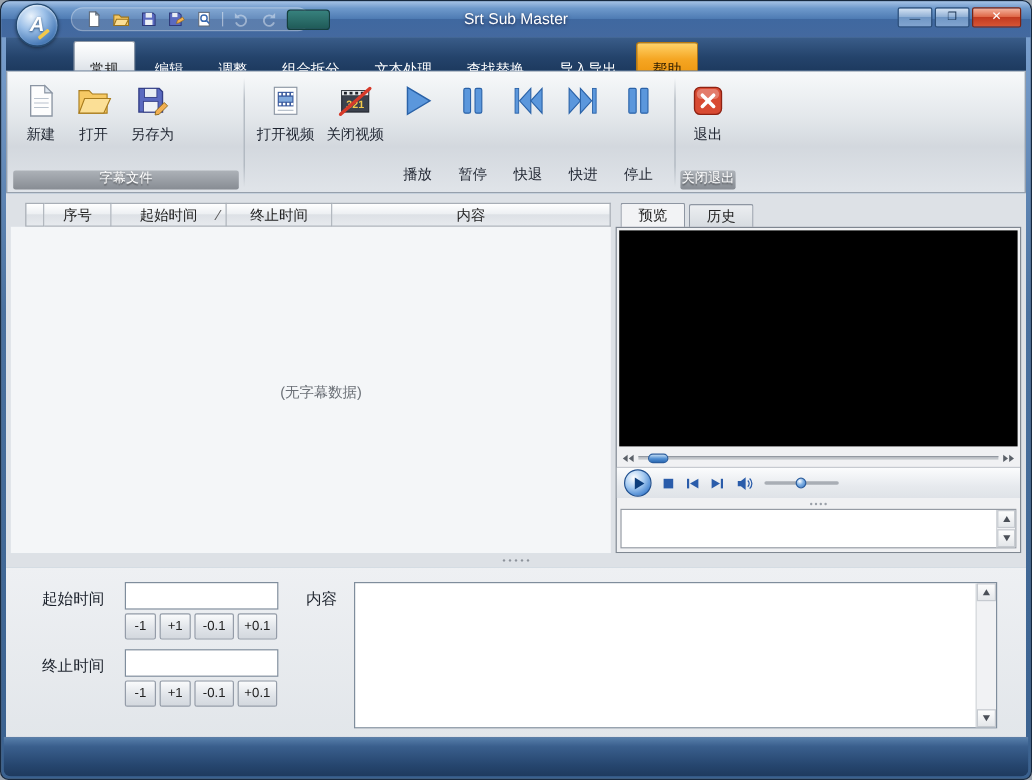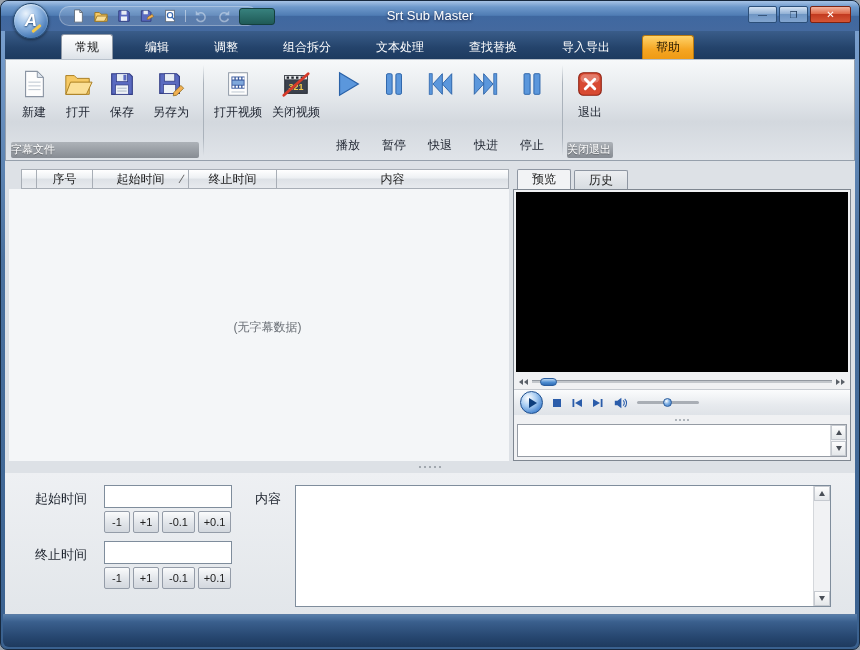--- a/index.html
+++ b/index.html
@@ -40,42 +40,42 @@
   .wbtn { width:29px; height:17px; display:flex; align-items:center; justify-content:center;
     border-radius:2px; border:1px solid #2c4f79; color:#16304f; font-size:9px; cursor:pointer;
     background:linear-gradient(#d5e3f3,#93b2d6 45%,#6f96c4 50%,#82a5d0); }
   .wbtn.close { width:41px; background:linear-gradient(#f3b39e,#e06a4a 45%,#c23a20 50%,#d65535);
     border-color:#7c2312; color:#fff; font-size:10px; }
 
   
   .tabrow { position:absolute; top:30px; left:4px; right:4px; height:28px;
     background:linear-gradient(#3a5d8a, #24436b 60%, #1d3a5f);
     display:flex; align-items:flex-end; padding-left:56px; }
-  .tab { height:23px; line-height:23px; padding:0 13px; margin-right:19px; color:#fff;
+  .tab { height:23px; line-height:23px; padding:11px 13px; margin-right:3px; color:#fff;
     font-size:12px; border-radius:3px 3px 0 0; cursor:pointer; white-space:nowrap; }
   .tab.active { background:linear-gradient(#ffffff, #eef1f4 55%, #dde2e8); color:#222;
     height:25px; line-height:24px; border:1px solid #8e98a6; border-bottom:none; }
   .tab.help { background:linear-gradient(#ffd36a, #f5a623 58%, #ef9a14); color:#2b1c00;
     border:1px solid #b97a10; border-bottom:none; height:24px; line-height:22px; }
 
   
   .ribbon { position:absolute; top:58px; left:4px; right:4px; height:102px;
     background:linear-gradient(#f7f9fa, #e3e7eb 38%, #d3d8de 62%, #e0e4e9);
     border:1px solid #96a0ac; border-top-color:#b9c2cc;
     display:flex; align-items:stretch; padding:3px 3px 2px 4px; }
   .rgroup { display:flex; flex-direction:column; }
   .g1 { width:190px; } .g2 { width:352px; } .g3 { width:48px; }
   .rbuttons { flex:1; display:flex; align-items:stretch; padding:1px 2px 2px; }
   .rbtn { display:flex; flex-direction:column; align-items:center; padding:4px 2px 1px;
     border-radius:3px; cursor:pointer; }
   .bw-a { width:44px; } .bw-b { width:54px;text-align:center; } .bw-c { width:58px; } .bw-d { width:46px;gap:33px; }
   .ricon { width:32px; height:32px; display:flex; align-items:center; justify-content:center; }
   .ricon svg { width:30px; height:30px; }
   .rlabel { margin-top:4px; font-size:12px; color:#1e2430; white-space:nowrap; }
-  .rcaption { height:16px; line-height:15px; text-align:left; font-size:11px; color:#fff;
+  .rcaption { height:16px; line-height:15px; text-align:center; font-size:11px; color:#fff;
     background:linear-gradient(#adb2b8,#878c93); border-radius:2px; margin:1px 1px 0;
     text-shadow:0 1px 1px rgba(0,0,0,.35); overflow:hidden; }
   .rsep { width:1px; background:linear-gradient(rgba(0,0,0,0), #aab2bb 20%, #aab2bb 80%, rgba(0,0,0,0));
     margin:2px 3px; }
 
   
   .content-bg { position:absolute; top:160px; left:4px; right:4px; height:312px; background:#dde1e6; }
 
   .table-head { position:absolute; top:168px; left:8px; width:500px; height:20px; display:flex;padding-left:12px; }
   .th { background:linear-gradient(#ffffff,#edf0f3 45%,#dde1e6 50%,#e7eaee);
@@ -267,33 +267,20 @@
         </div>
         <div class="rbtn bw-a">
           <span class="ricon">
             <svg viewBox="0 0 32 32">
                 <path d="M3 7h9l3 3h13v17H3z" fill="#f6c964" stroke="#a87c1e"></path>
                 <path d="M3 27l5-13h23l-6 13z" fill="#fbdf96" stroke="#a87c1e"></path>
               </svg>
           </span>
           <span class="rlabel">打开</span>
         </div>
-        <div class="rbtn bw-a">
-          <span class="ricon">
-            <svg viewBox="0 0 32 32">
-                <path d="M5 5h19l3 3v19H5z" fill="#5a6ac0" stroke="#333e86" stroke-width="1.2"></path>
-                <rect x="10" y="5" width="12" height="8.5" fill="#e8edf4" stroke="#333e86" stroke-width=".8"></rect>
-                <rect x="17.5" y="6.2" width="3.2" height="6" fill="#5a6ac0"></rect>
-                <rect x="9" y="17" width="14" height="10" fill="#eef2f7" stroke="#333e86" stroke-width=".8"></rect>
-                <line x1="11" y1="20.5" x2="21" y2="20.5" stroke="#aab4c2"></line>
-                <line x1="11" y1="23.5" x2="21" y2="23.5" stroke="#aab4c2"></line>
-              </svg>
-          </span>
-          <span class="rlabel">保存</span>
-        </div>
         <div class="rbtn bw-b">
           <span class="ricon">
             <svg viewBox="0 0 32 32">
                 <path d="M4 5h18l3 3v18H4z" fill="#5a6ac0" stroke="#333e86" stroke-width="1.2"></path>
                 <rect x="9" y="5" width="11" height="8" fill="#e8edf4" stroke="#333e86" stroke-width=".8"></rect>
                 <rect x="8" y="16.5" width="13" height="9.5" fill="#eef2f7" stroke="#333e86" stroke-width=".8"></rect>
                 <path d="M19 25l7.5-7.5 3 3L22 28l-3.6.6z" fill="#f2b052" stroke="#8a6516" stroke-width=".8"></path>
               </svg>
           </span>
           <span class="rlabel">另存为</span>

